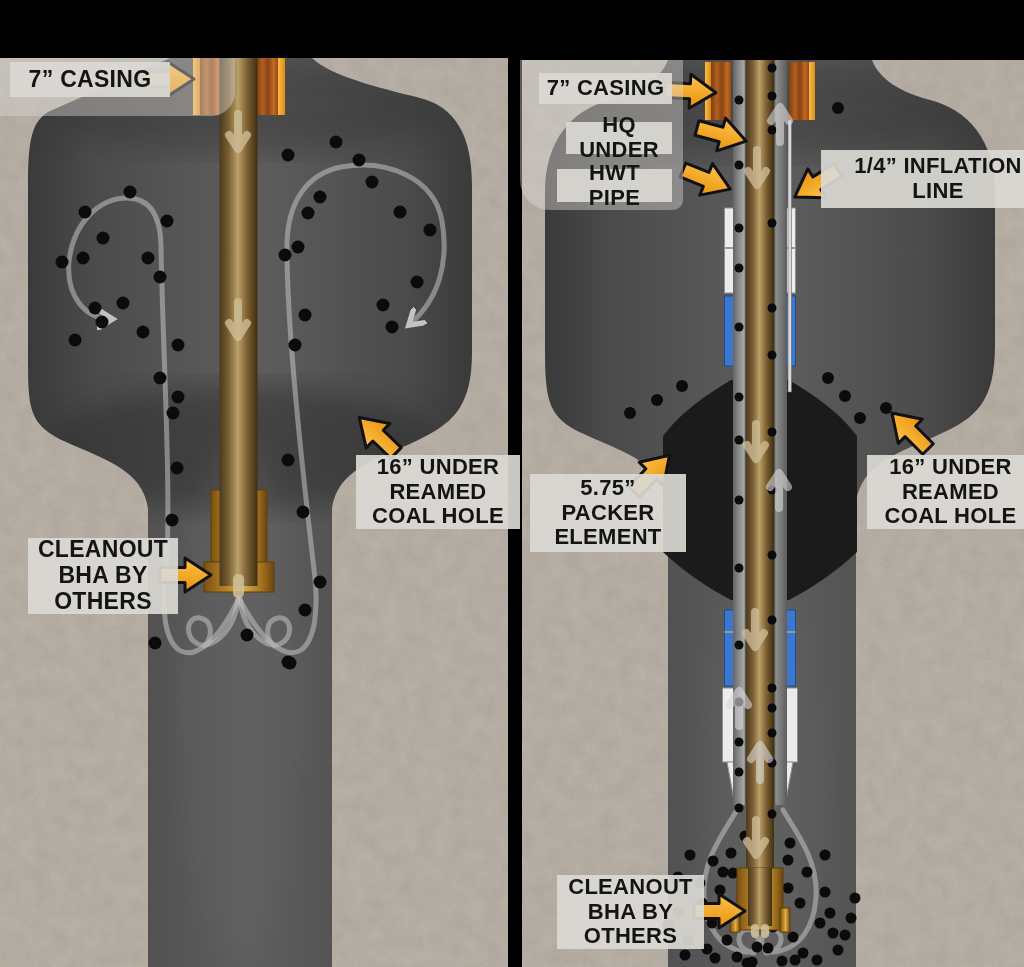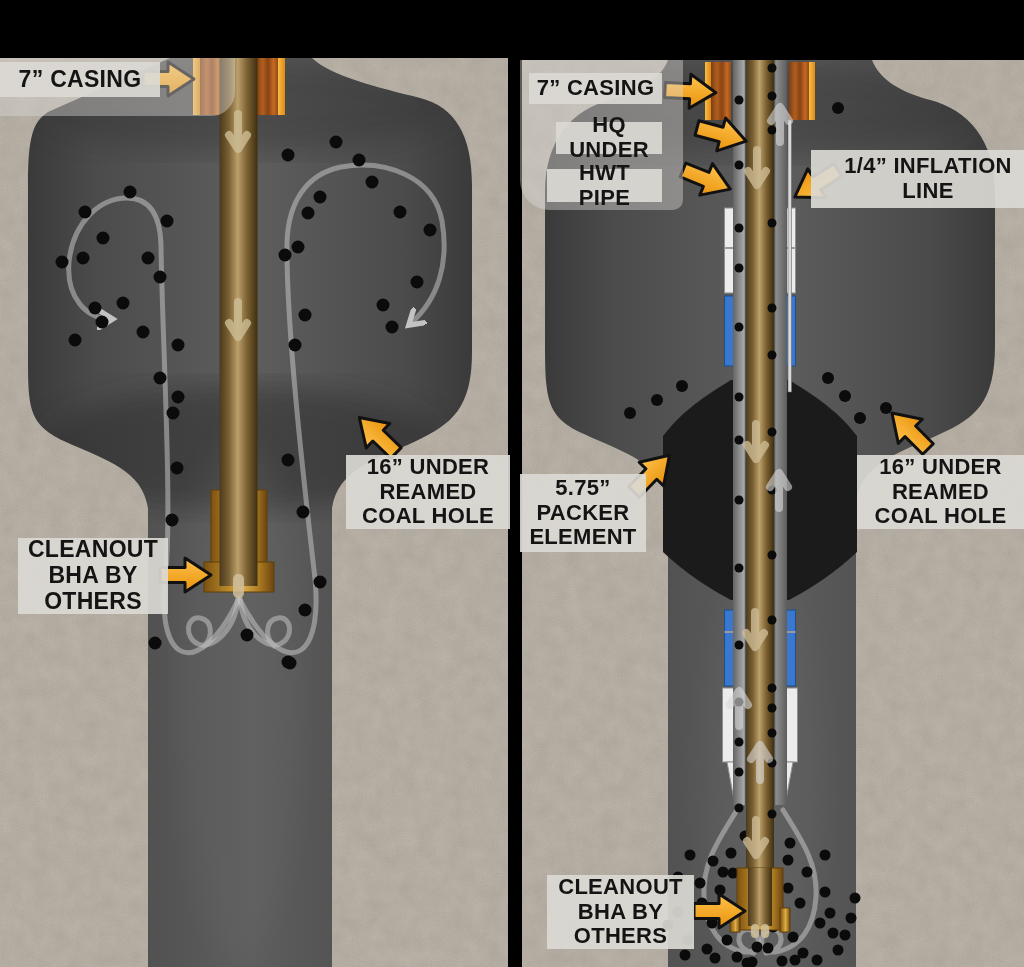--- a/index.html
+++ b/index.html
@@ -4,21 +4,21 @@
 <style>
   html,body{margin:0;padding:0;background:#000;}
   #stage{position:relative;width:1024px;height:967px;background:#000;overflow:hidden;
          font-family:"Liberation Sans",sans-serif;}
   svg{position:absolute;top:0;left:0;display:block;}
   #svg-left{left:0;}
   #svg-right{left:520px;}
   .lbl{position:absolute;background:rgba(219,217,212,0.92);color:#141414;
        font-weight:bold;font-size:22px;line-height:1.12;text-align:center;
        display:flex;align-items:center;justify-content:center;
-       white-space:pre-line;box-sizing:border-box;padding:2px 6px;letter-spacing:.3px;}
+       white-space:pre-line;box-sizing:border-box;padding:2px 6px;letter-spacing:.3px;margin-left:10px;}
   .backdrop{position:absolute;background:rgba(222,220,216,0.42);}
 </style>
 </head>
 <body>
 
 <div id="stage">
 
   <svg id="svg-left" width="510" height="967" viewBox="0 0 510 967">
     <defs>
       <filter id="grainF" x="0%" y="0%" width="100%" height="100%">
@@ -398,21 +398,21 @@
 COAL HOLE</div>
   <div class="lbl" style="left:18px;top:538px;width:150px;height:76px;font-size:23px;">CLEANOUT
 BHA BY
 OTHERS</div>
 
   <div class="lbl" style="left:529px;top:73px;width:133px;height:31px;">7” CASING</div>
   <div class="lbl" style="left:556px;top:122px;width:106px;height:32px;">HQ UNDER</div>
   <div class="lbl" style="left:547px;top:169px;width:115px;height:33px;">HWT PIPE</div>
   <div class="lbl" style="left:811px;top:150px;width:234px;height:58px;">1/4” INFLATION
 LINE</div>
-  <div class="lbl" style="left:520px;top:474px;width:126px;height:78px;">5.75”
+  <div class="lbl" style="left:520px;top:474px;width:156px;height:78px;">5.75”
 PACKER
 ELEMENT</div>
   <div class="lbl" style="left:857px;top:455px;width:167px;height:74px;">16” UNDER
 REAMED
 COAL HOLE</div>
   <div class="lbl" style="left:547px;top:875px;width:147px;height:74px;">CLEANOUT
 BHA BY
 OTHERS</div>
 </div>
 

